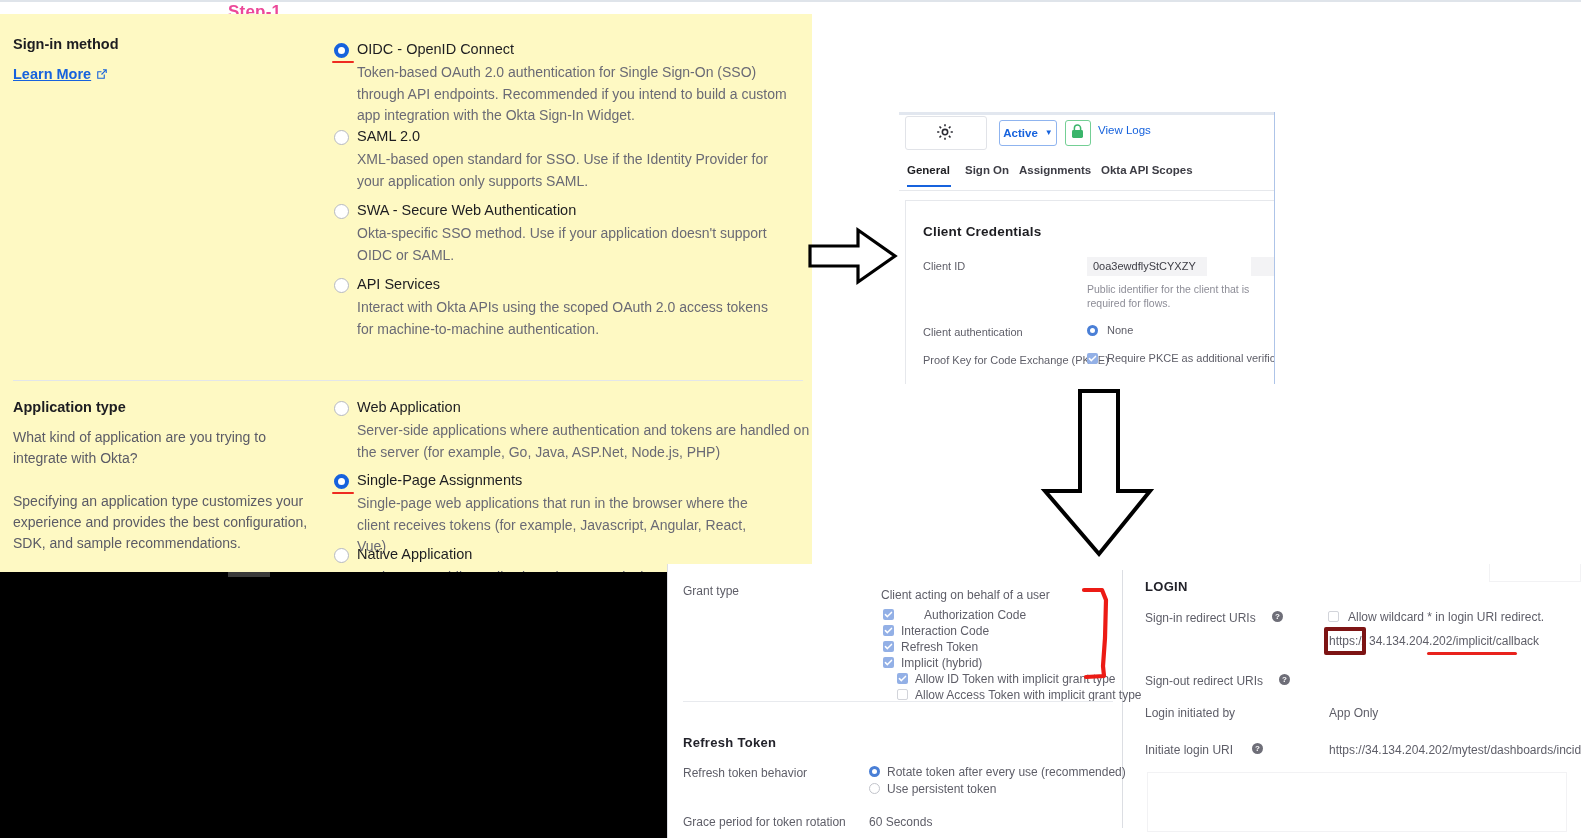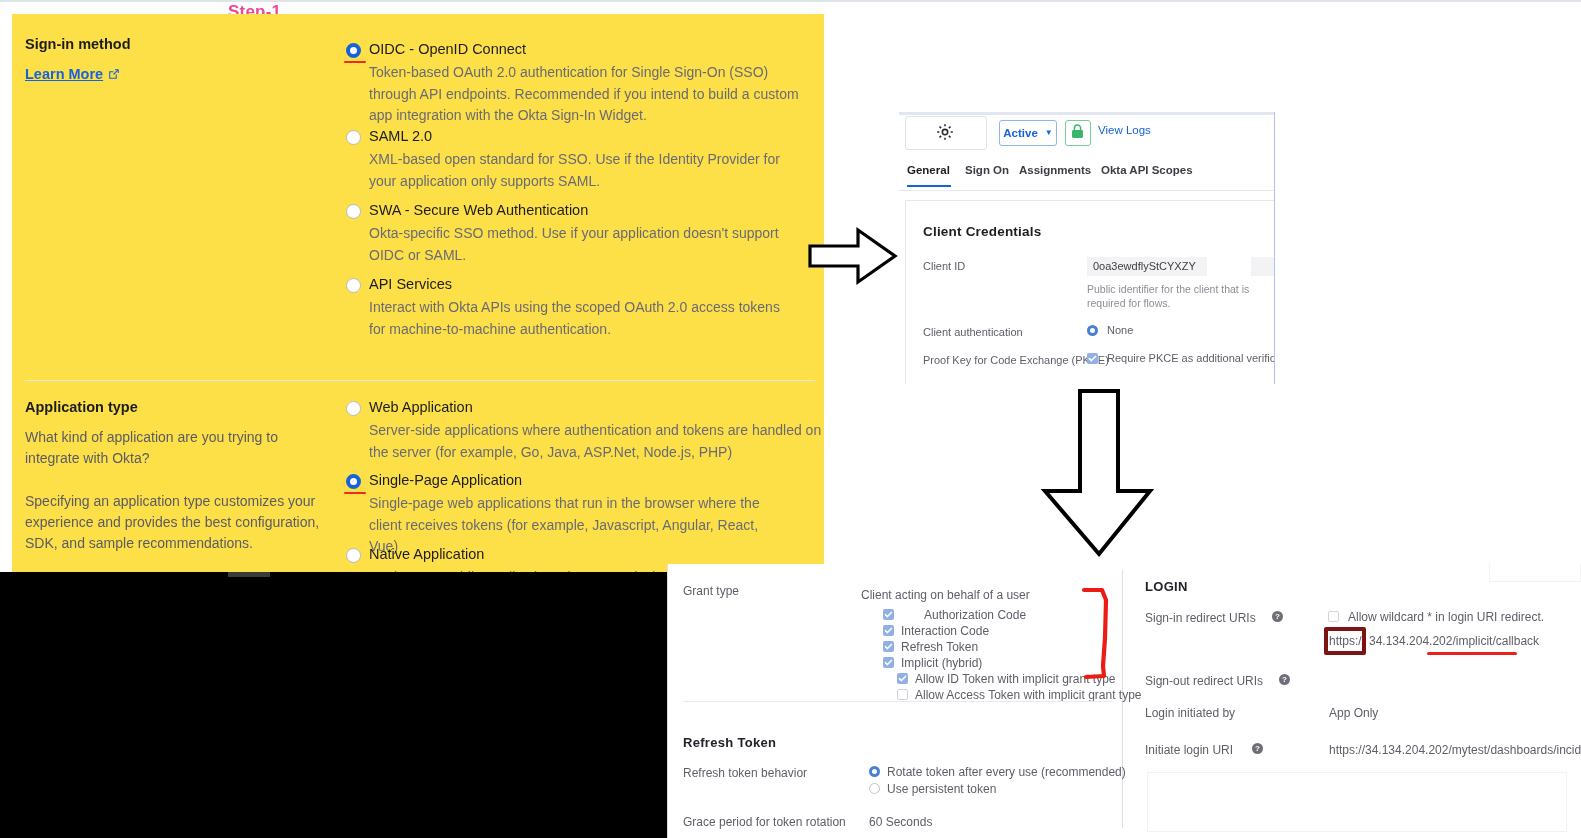--- a/index.html
+++ b/index.html
@@ -17,21 +17,21 @@
   #step-title{
     left:228px;top:2px;
     font-size:17px;font-weight:bold;color:#ec4899;
     letter-spacing:.2px;
   }
 
   
   #top-rule{left:0;top:0;width:1581px;height:2px;background:#dfe4ea;}
 
   
-  #wizard{left:12px;top:14px;width:812px;height:562px;background:#fde047;}
+  #wizard{left:0;top:14px;width:812px;height:562px;background:#fef9c3;}
 
   .wiz-label{
     font-size:14.5px;font-weight:bold;color:#1d1d21;
   }
   .wiz-help{
     font-size:14px;color:#5b5b66;line-height:21px;
   }
   .learn-more{
     font-size:14.5px;color:#1662dd;text-decoration:underline;font-weight:bold;
     display:inline-block;
@@ -231,21 +231,21 @@
 
   <div class="opt" style="left:334px;top:385px;width:470px;">
     <span class="radio"></span>
     <span class="opt-title">Web Application</span>
     <span class="opt-desc" style="width:460px;">Server-side applications where authentication and tokens are handled on the server (for example, Go, Java, ASP.Net, Node.js, PHP)</span>
   </div>
 
   <div class="opt" style="left:334px;top:458px;width:470px;">
     <span class="radio sel"></span>
     <span class="red-underline"></span>
-    <span class="opt-title">Single-Page Application</span>
+    <span class="opt-title">Single-Page Assignments</span>
     <span class="opt-desc" style="width:420px;">Single-page web applications that run in the browser where the client receives tokens (for example, Javascript, Angular, React, Vue)</span>
   </div>
 
   <div class="opt" style="left:334px;top:532px;width:340px;">
     <span class="radio"></span>
     <span class="opt-title">Native Application</span>
     <span class="opt-desc" style="width:330px;">Desktop or mobile applications that run natively on a d</span>
   </div>
 </div>
 
@@ -320,21 +320,21 @@
     <path d="M40 3 H78 V103 H110 L59 166 L5 103 H40 Z" fill="#ffffff" stroke="#000000" stroke-width="4" stroke-linejoin="miter"></path>
   </svg>
 </div>
 
 <div class="abs" id="bot-panel">
   <div class="abs" id="bp-leftborder"></div>
   <div class="abs" id="bp-midborder"></div>
   <div class="abs" id="bp-box2"></div>
 
   <div class="abs bp-lab" style="left:16px;top:20px;">Grant type</div>
-  <div class="abs bp-val" style="left:194px;top:24px;">Client acting on behalf of a user</div>
+  <div class="abs bp-val" style="left:214px;top:24px;">Client acting on behalf of a user</div>
 
   <span class="bp-chk" style="left:216px;top:45px;">
       <svg width="11" height="11" viewBox="0 0 11 11">
         <path d="M2.4 5.6l2 2 4.1-4.2" stroke="#fff" stroke-width="1.5" fill="none" stroke-linecap="round" stroke-linejoin="round"></path>
       </svg>
     </span>
   <div class="abs bp-val" style="left:234px;top:44px;margin-left:23px;">Authorization Code</div>
 
   <span class="bp-chk" style="left:216px;top:61px;">
       <svg width="11" height="11" viewBox="0 0 11 11">

